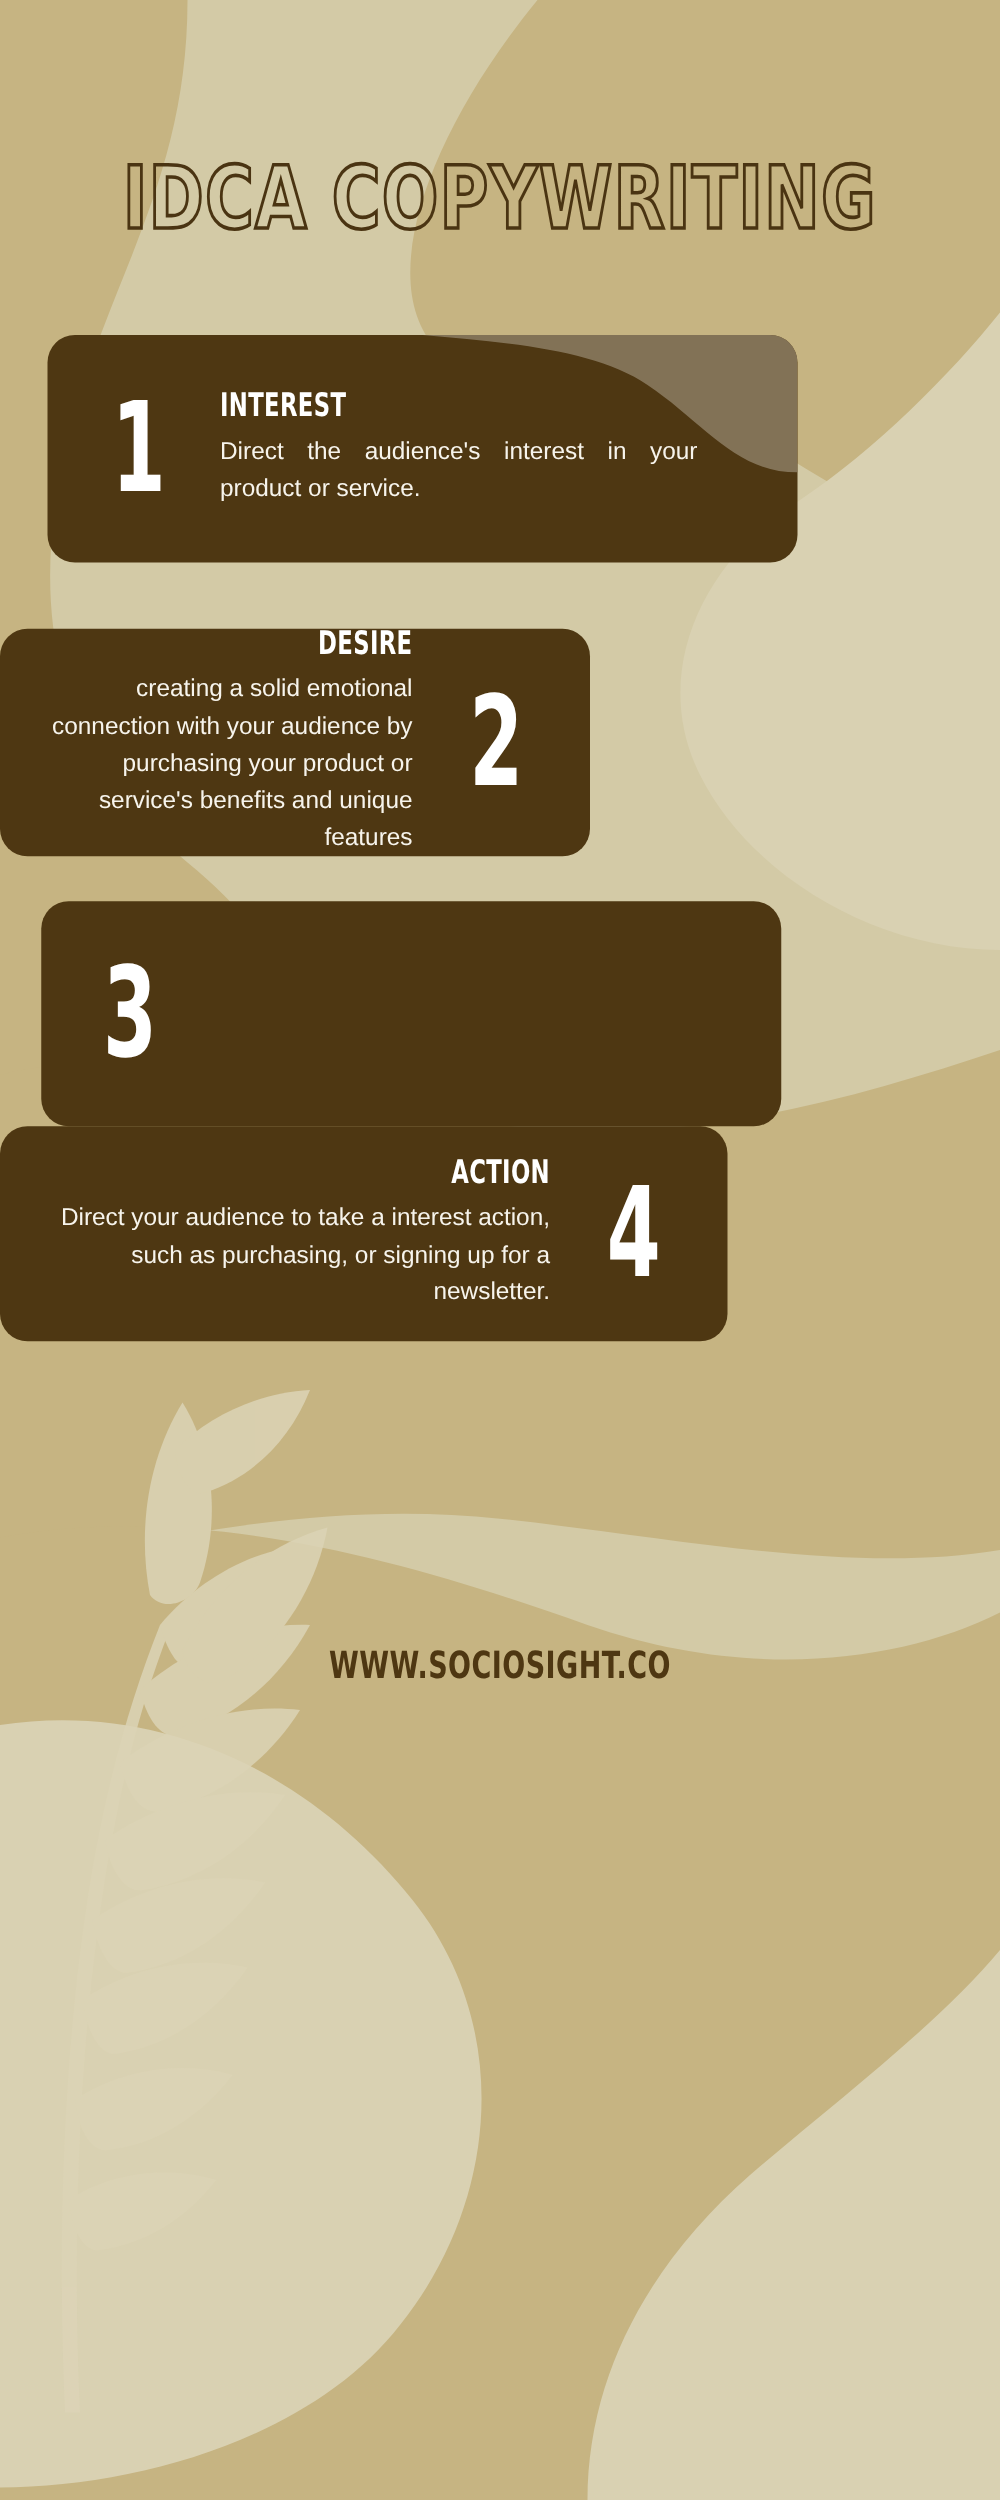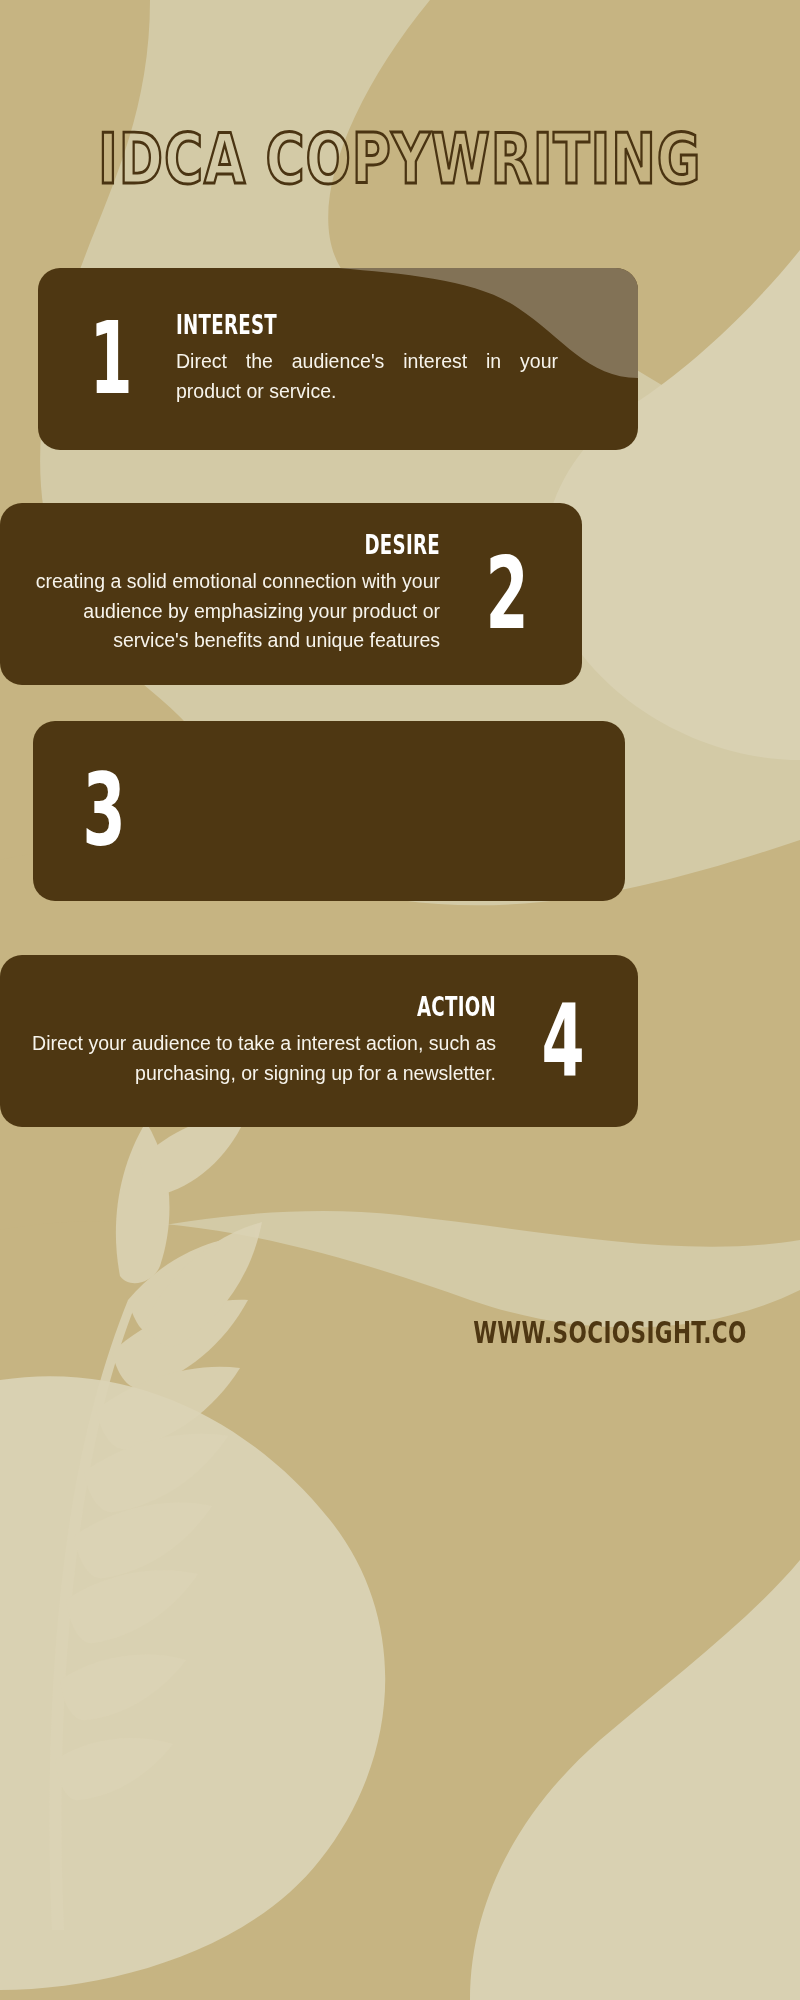--- a/index.html
+++ b/index.html
@@ -114,39 +114,39 @@
     font-weight: 400;
   }
   .body.justify { text-align: justify; }
   .body.right { text-align: right; }
 
   
   #card-1 { left: 38px;  top: 268px;  width: 600px; height: 182px; }
   #card-1 .card-inner { padding: 0 30px 0 18px; }
   #card-1 .txt { padding-left: 10px; padding-right: 50px; }
 
-  #card-2 { left: 0px;   top: 503px;  width: 582px; height: 182px; }
+  #card-2 { left: 0px;   top: 503px;  width: 472px; height: 182px; }
   #card-2 .card-inner { padding: 0 20px 0 10px; }
   #card-2 .txt { padding-right: 12px; padding-left: 10px; }
 
   #card-3 { left: 33px;  top: 721px;  width: 592px; height: 180px; }
   #card-3 .card-inner { padding: 0 24px 0 16px; }
   #card-3 .txt { padding-left: 12px; padding-right: 8px; }
 
-  #card-4 { left: 0px;   top: 955px;  width: 638px; height: 172px; }
+  #card-4 { left: 0px;   top: 901px;  width: 582px; height: 172px; }
   #card-4 .card-inner { padding: 0 20px 0 10px; }
   #card-4 .txt { padding-right: 12px; padding-left: 16px; }
 
   
   .footer-wrap {
     position: absolute;
     top: 1318px;
     left: 0;
     width: 800px;
-    text-align: right;
+    text-align: center;
     z-index: 6;
   }
   .footer-url {
     display: inline-block;
     font-family: "DejaVu Sans", sans-serif;
     font-weight: 700;
     font-size: 30px;
     line-height: 1;
     letter-spacing: 0.5px;
     color: #4e3712;
@@ -227,21 +227,21 @@
         <div class="head">INTEREST</div>
         <div class="body justify">Direct the audience's interest in your product or service.</div>
       </div>
     </div>
   </div>
 
   <div class="card" id="card-2">
     <div class="card-inner">
       <div class="txt">
         <div class="head right">DESIRE</div>
-        <div class="body right">creating a solid emotional connection with your audience by emphasizing your product or service's benefits and unique features</div>
+        <div class="body right">creating a solid emotional connection with your audience by purchasing your product or service's benefits and unique features</div>
       </div>
       <div class="num">2</div>
     </div>
   </div>
 
   <div class="card" id="card-3">
     <div class="card-inner">
       <div class="num">3</div>
     </div>
   </div>

